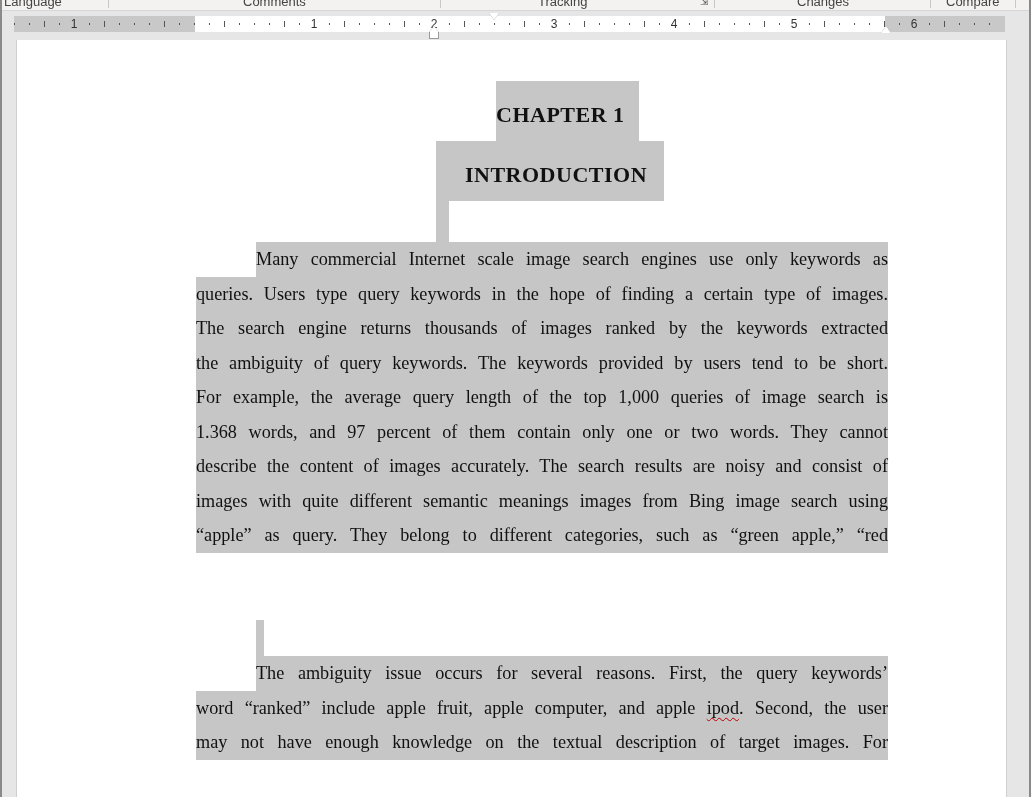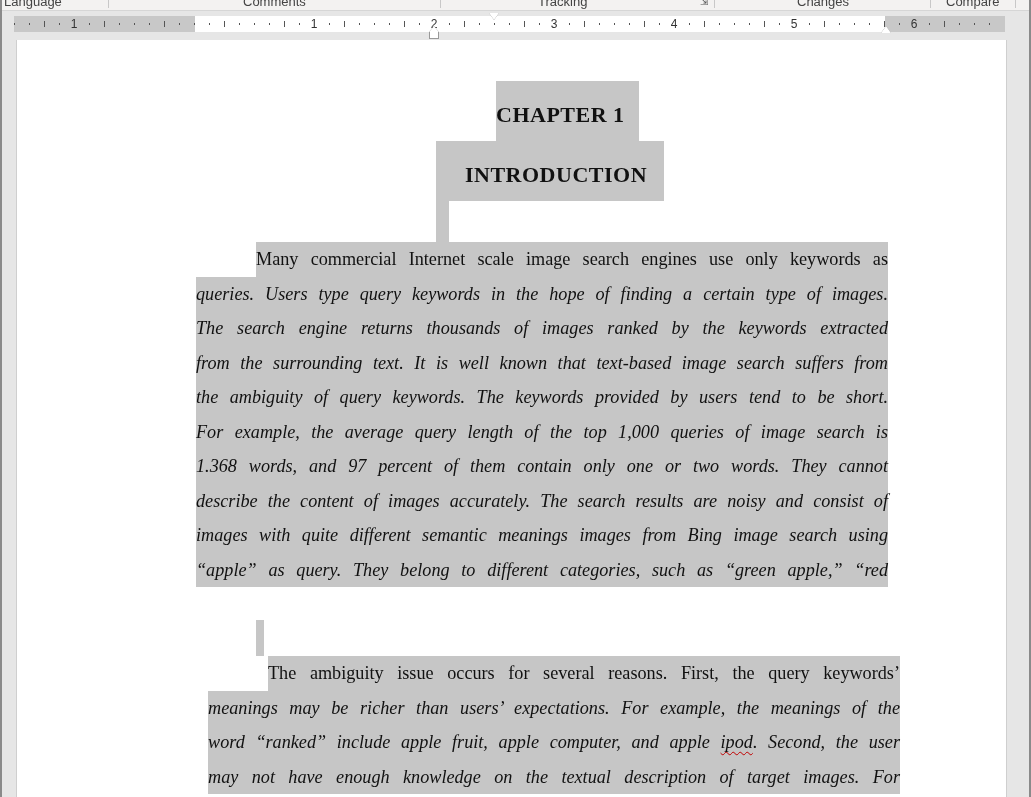--- a/index.html
+++ b/index.html
@@ -67,21 +67,21 @@
   }
 
   
   .page {
     position:absolute; left:16px; top:40px; width:989px; height:757px;
     background:#ffffff; border-right:1px solid #cfcfcf; border-left:1px solid #cfcfcf;
   }
   .doc {
     font-family:"Liberation Serif", serif; color:#111;
   }
-  .sel { background:#c6c6c6;font-style:italic; }
+  .sel { background:#c6c6c6; }
 
   .heading-block {
     position:absolute; font-weight:bold; font-size:22px; letter-spacing:0.5px;
   }
   .chapter-hl { position:absolute; left:479px; top:41px; width:143px; height:60px; }
   .intro-hl { position:absolute; left:419px; top:101px; width:228px; height:60px; }
   .gap-hl { position:absolute; left:419px; top:161px; width:13px; height:41px; }
 
   .chapter-title { position:absolute; left:479px; top:62px; width:143px; text-align:left; }
   .intro-title { position:absolute; left:448px; top:122px; }
@@ -91,21 +91,21 @@
   }
   .line {
     height:34.5px; line-height:34.5px; position:relative; white-space:nowrap;
     text-align:justify; text-align-last:justify;
   }
   .line .txt { display:block; }
   .line.last { text-align-last:left; }
   .line.first { padding-left:60px; }
 
   .p1 { top:202px; }
-  .p2 { top:616px;margin-left:12px; }
+  .p2 { top:616px; }
 
   .sq { text-decoration:underline wavy #c00000; text-decoration-skip-ink:none; text-underline-offset:3px; text-decoration-thickness:1px; }
 </style>
 </head>
 <body>
 
 <div class="ribbon-strip">
   <span class="ribbon-label" style="left:4px">Language</span>
   <span class="ribbon-sep" style="left:108px"></span>
   <span class="ribbon-label" style="left:243px">Comments</span>
@@ -213,23 +213,20 @@
         <span class="sel" style="position:absolute;left:60px;right:0;top:0;bottom:0;"></span>
         <span class="txt" style="position:relative">Many commercial Internet scale image search engines use only keywords as</span>
       </div>
     <div class="line sel">
         <span class="txt">queries. Users type query keywords in the hope of finding a certain type of images.</span>
       </div>
     <div class="line sel">
         <span class="txt">The search engine returns thousands of images ranked by the keywords extracted</span>
       </div>
     <div class="line sel">
-        <span class="txt">from the surrounding text. It is well known that text-based image search suffers from</span>
-      </div>
-    <div class="line sel">
         <span class="txt">the ambiguity of query keywords. The keywords provided by users tend to be short.</span>
       </div>
     <div class="line sel">
         <span class="txt">For example, the average query length of the top 1,000 queries of image search is</span>
       </div>
     <div class="line sel">
         <span class="txt">1.368 words, and 97 percent of them contain only one or two words. They cannot</span>
       </div>
     <div class="line sel">
         <span class="txt">describe the content of images accurately. The search results are noisy and consist of</span>
@@ -243,22 +240,19 @@
   </div>
 
   <div class="sel" style="position:absolute;left:239px;top:580px;width:8px;height:36px;"></div>
 
   <div class="para p2">
     <div class="line first">
         <span class="sel" style="position:absolute;left:60px;right:0;top:0;bottom:0;"></span>
         <span class="txt" style="position:relative">The ambiguity issue occurs for several reasons. First, the query keywords’</span>
       </div>
     <div class="line sel">
-        <span class="txt">meanings may be richer than users’ expectations. For example, the meanings of the</span>
-      </div>
-    <div class="line sel">
         <span class="txt"><span>word “ranked” include apple fruit, apple computer, and apple </span><span class="sq">ipod</span><span>. Second, the user</span></span>
       </div>
     <div class="line sel">
         <span class="txt">may not have enough knowledge on the textual description of target images. For</span>
       </div>
   </div>
 </div>
 
 </body></html>

